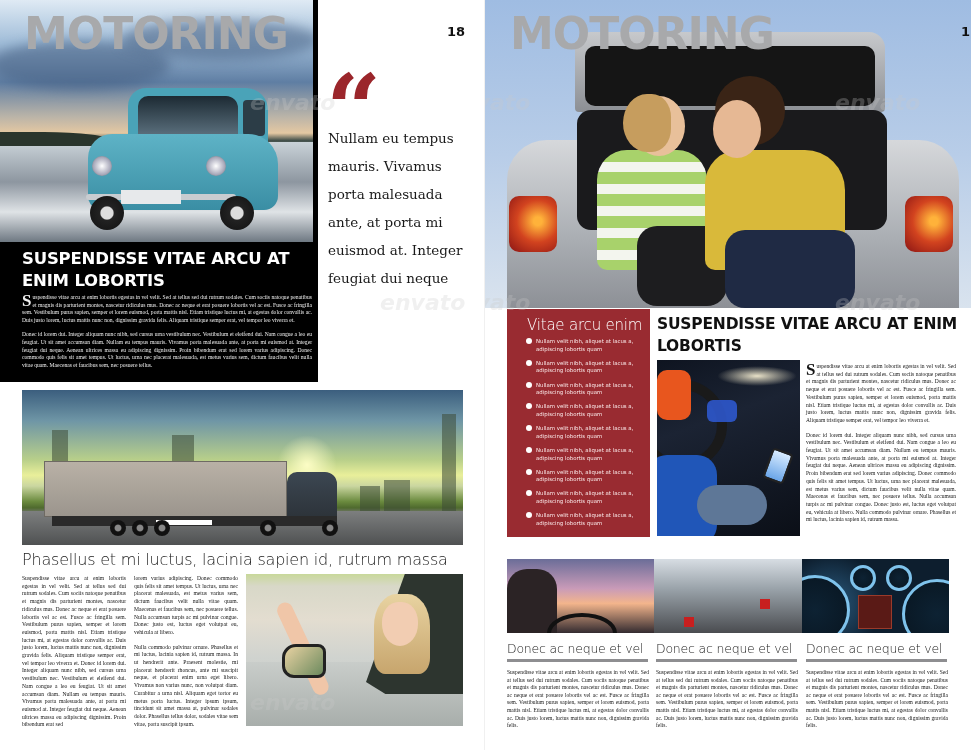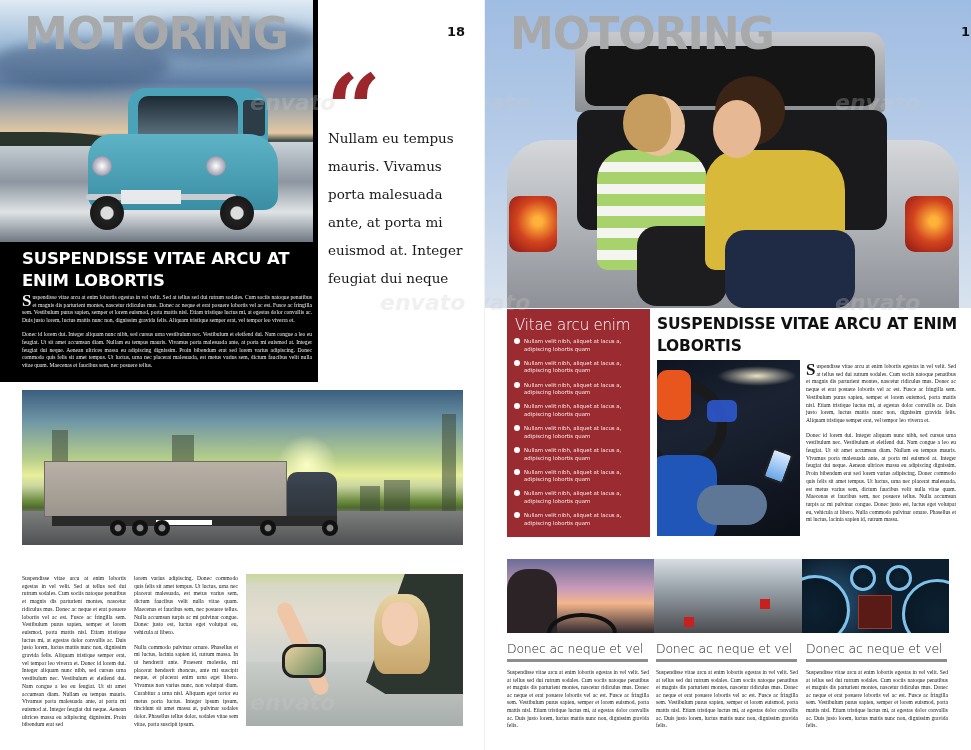--- a/index.html
+++ b/index.html
@@ -120,21 +120,21 @@
   .hero-right .person-w .top { position:absolute; left:0; top:54px; width:110px; height:120px; background: repeating-linear-gradient(180deg,#a8d26b 0 12px,#f3f5ee 12px 22px); border-radius: 30px 30px 10px 10px; }
   .hero-right .person-w .pants { position:absolute; left:40px; top:130px; width:90px; height:80px; background:#1d1d1f; border-radius: 20px; }
   .hero-right .person-m { position:absolute; left:220px; top:80px; width:150px; height:228px; }
   .hero-right .person-m .hairm { position:absolute; left:10px; top:-4px; width:70px; height:70px; background:#3a2416; border-radius:50%; }
   .hero-right .person-m .head { position:absolute; left:8px; top:20px; width:48px; height:58px; background:#e6b894; border-radius:50%; }
   .hero-right .person-m .top { position:absolute; left:0; top:70px; width:140px; height:120px; background:#d9b93a; border-radius: 34px 40px 10px 10px; }
   .hero-right .person-m .pants { position:absolute; left:20px; top:150px; width:130px; height:78px; background:#1f2a44; border-radius: 20px; }
 
   .red-box {
     position: absolute; left: 22px; top: 309px; width: 143px; height: 228px; background: #992b31; color: #fff;
-    padding: 6px 5px 0 7px;
+    padding: 6px 5px 0 19px;
   }
   .red-box-title {
     font-family: "DejaVu Sans", sans-serif; font-weight: 300; font-size: 15px; line-height: 20px; letter-spacing: -0.2px;
     margin: 0 0 3px 1px;
   }
   .red-box ul { list-style: none; }
   .red-box li {
     position: relative; padding-left: 10px; font-family: "DejaVu Sans", sans-serif; font-size: 5.4px; line-height: 7.6px;
     margin-bottom: 6.6px; color: #fbeaea;
   }
@@ -233,20 +233,21 @@
     <div class="cab"></div>
     <div class="chassis"></div>
     <div class="stripe"></div>
     <div class="tw" style="left:88px;"></div>
     <div class="tw" style="left:110px;"></div>
     <div class="tw" style="left:132px;"></div>
     <div class="tw" style="left:238px;"></div>
     <div class="tw" style="left:300px;"></div>
   </div>
 
+  <div class="section-heading">Phasellus et mi luctus, lacinia sapien id, rutrum massa</div>
 
   <div class="col col-1">
     <p>Suspendisse vitae arcu at enim lobortis egestas in vel velit. Sed at tellus sed dui rutrum sodales. Cum sociis natoque penatibus et magnis dis parturient montes, nascetur ridiculus mus. Donec ac neque et erat posuere lobortis vel ac est. Fusce ac fringilla sem. Vestibulum purus sapien, semper et lorem euismod, porta mattis nisl. Etiam tristique luctus mi, at egestas dolor convallis ac. Duis justo lorem, luctus mattis nunc non, dignissim gravida felis. Aliquam tristique semper erat, vel tempor leo viverra et. Donec id lorem dui. Integer aliquam nunc nibh, sed cursus urna vestibulum nec. Vestibulum et eleifend dui. Nam congue a leo eu feugiat. Ut sit amet accumsan diam. Nullam eu tempus mauris. Vivamus porta malesuada ante, at porta mi euismod at. Integer feugiat dui neque. Aenean ultrices massa eu adipiscing dignissim. Proin bibendum erat sed</p>
   </div>
   <div class="col col-2">
     <p>lorem varius adipiscing. Donec commodo quis felis sit amet tempus. Ut luctus, urna nec placerat malesuada, est metus varius sem, dictum faucibus velit nulla vitae quam. Maecenas et faucibus sem, nec posuere tellus. Nulla accumsan turpis ac mi pulvinar congue. Donec justo est, luctus eget volutpat eu, vehicula at libero.</p>
     <p>Nulla commodo pulvinar ornare. Phasellus et mi luctus, lacinia sapien id, rutrum massa. In ut hendrerit ante. Praesent molestie, mi placerat hendrerit rhoncus, ante mi suscipit neque, et placerat enim urna eget libero. Vivamus non varius nunc, non volutpat diam. Curabitur a urna nisl. Aliquam eget tortor eu metus porta luctus. Integer ipsum ipsum, tincidunt sit amet massa at, pulvinar sodales dolor. Phasellus tellus dolor, sodales vitae sem vitae, porta suscipit ipsum.</p>
   </div>
 
   <div class="woman-photo" title="Smiling blonde woman waving from the window of a silver car">

